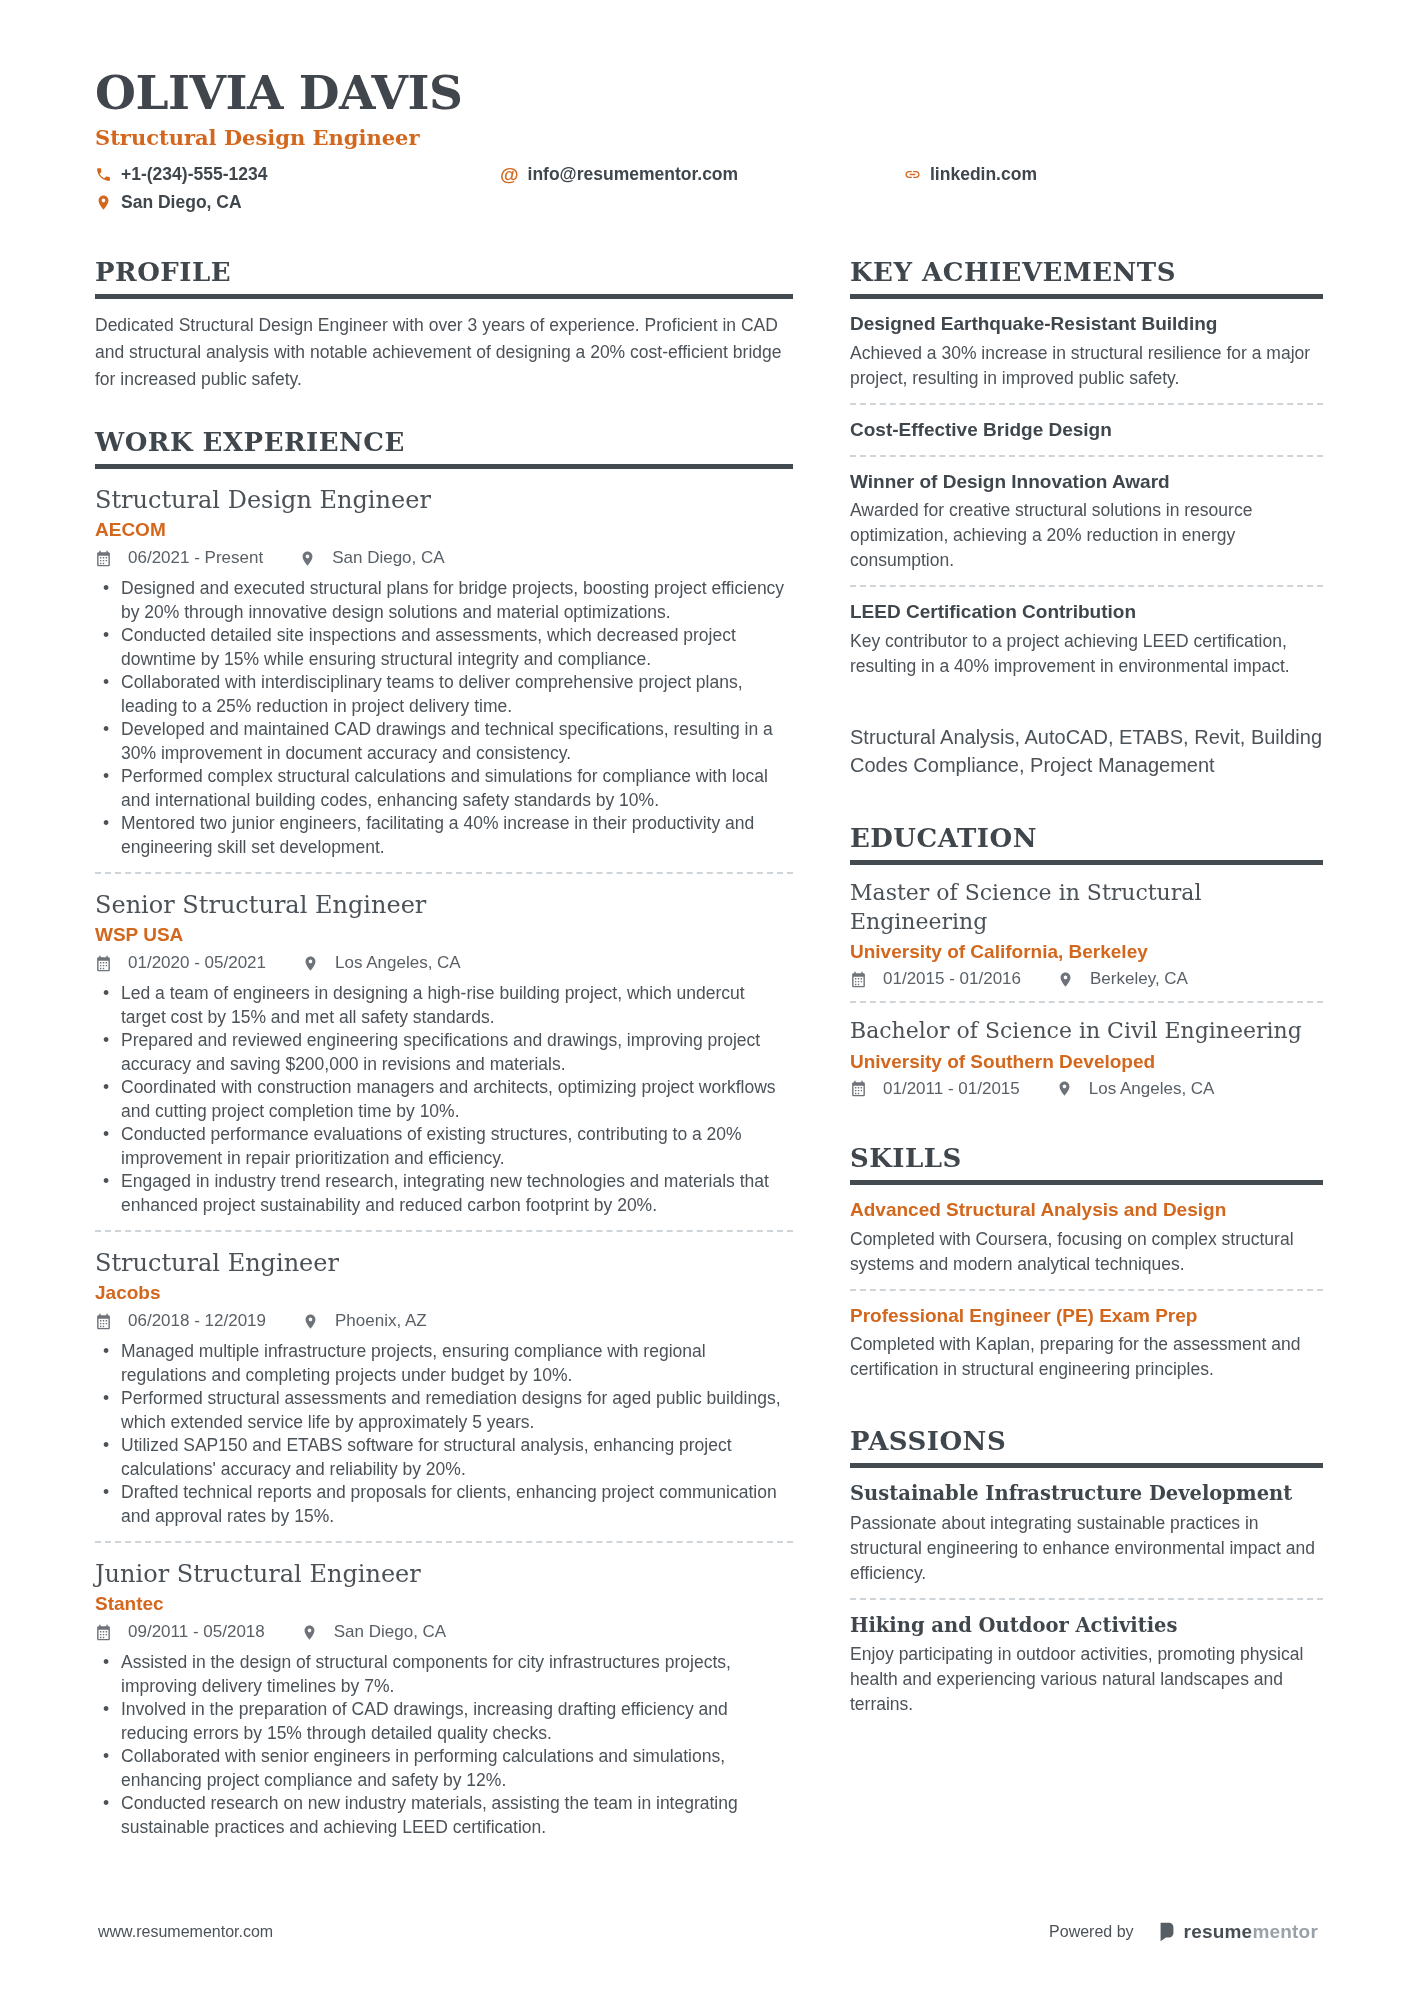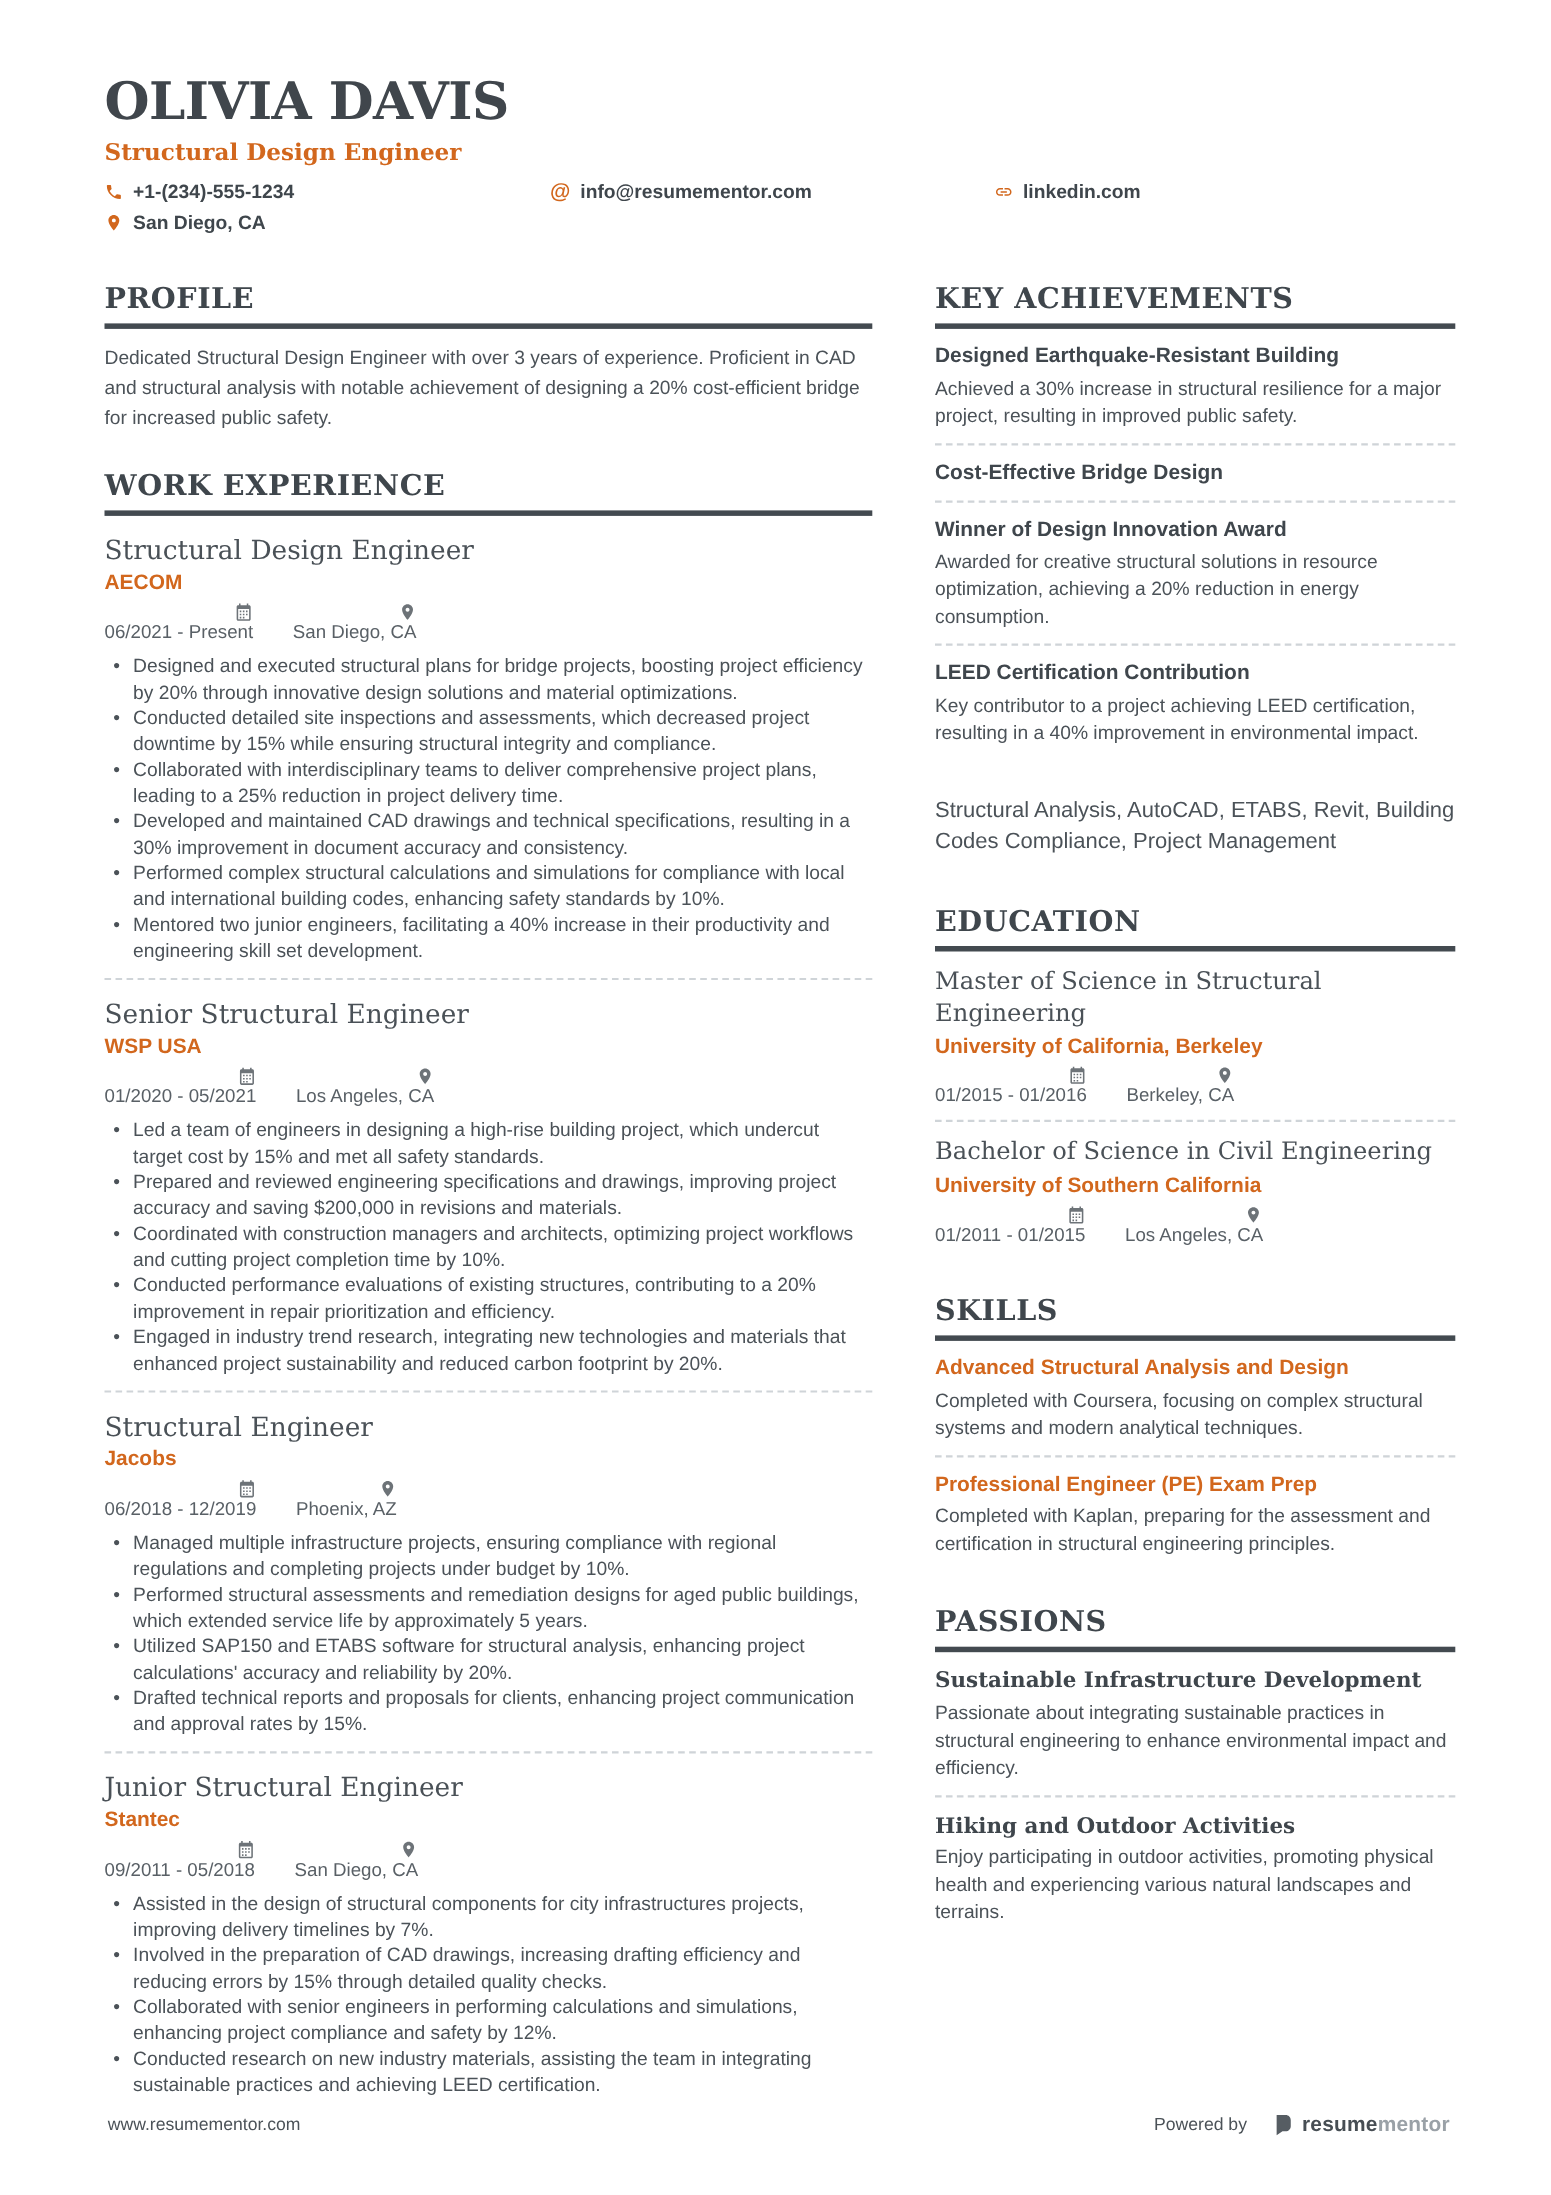--- a/index.html
+++ b/index.html
@@ -53,21 +53,21 @@
   .profile-text{margin-top:13px;font-size:17.5px;line-height:27px;color:#4b5258;}
 
   
   .job{margin-top:16px;}
   .j-title{
     margin:0;font-family:"DejaVu Serif","Liberation Serif",serif;
     font-weight:400;font-size:24px;color:#4a5157;line-height:1.25;
   }
   .company{margin-top:4px;font-weight:700;font-size:19px;color:#d2671d;}
   .meta{display:flex;align-items:center;gap:36px;margin-top:7px;}
-  .meta-item{display:flex;align-items:flex-end;gap:0;font-size:17px;color:#596066;flex-direction:column;}
+  .meta-item{display:flex;align-items:center;gap:16px;font-size:17px;color:#596066;}
   .meta-item svg{width:17px;height:17px;color:#6d7378;flex:none;}
   .bullets{list-style:none;margin:9px 0 0 0;padding:0;}
   .bullets li{
     position:relative;padding-left:26px;margin:0;
     font-size:17.5px;line-height:23.5px;color:#4b5258;
   }
   .bullets li::before{content:"•";position:absolute;left:8px;top:0;color:#4b5258;}
   .dash{border:none;border-top:2px dashed #cfd4d8;margin:13px 0 5px 0;}
 
   
@@ -335,21 +335,21 @@
                 <svg>
                     <use href="#i-pin"></use>
                   </svg>
                 <span>Berkeley, CA</span>
               </span>
             </div>
           </div>
           <hr class="r-dash">
           <div class="edu">
             <h3 class="degree">Bachelor of Science in Civil Engineering</h3>
-            <div class="school">University of Southern California</div>
+            <div class="school">University of Southern Developed</div>
             <div class="meta">
               <span class="meta-item">
                 <svg>
                     <use href="#i-cal"></use>
                   </svg>
                 <span>01/2011 - 01/2015</span>
               </span>
               <span class="meta-item">
                 <svg>
                     <use href="#i-pin"></use>

